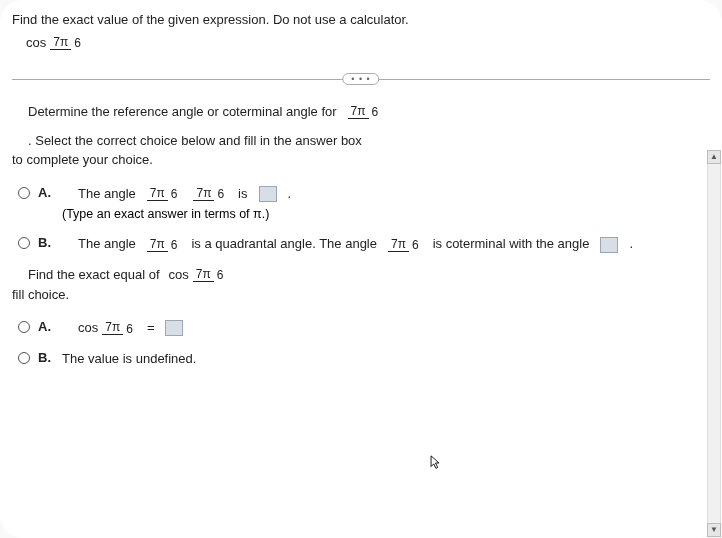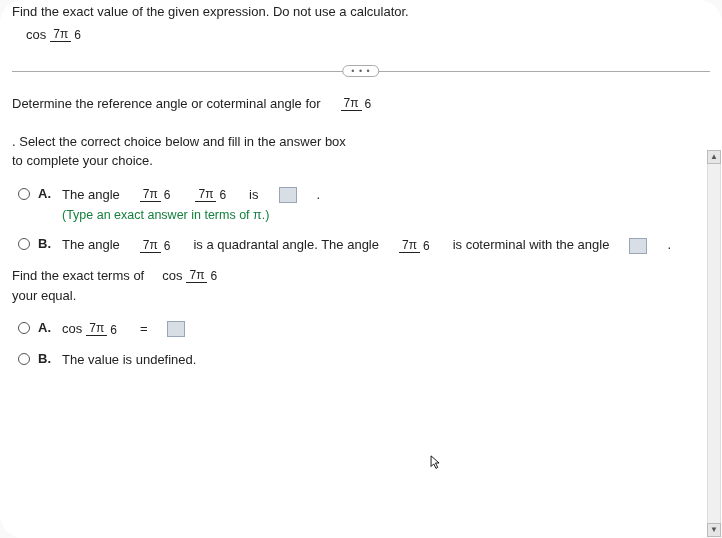--- a/index.html
+++ b/index.html
@@ -7,21 +7,21 @@
       width: 722px;
       height: 538px;
       font-family: Arial, sans-serif;
       font-size: 13px;
       color: #222;
       background: #f9f9f9;
       overflow: hidden;
       position: relative;
     }
     .content {
-      padding: 4px 12px;
+      padding: 12px 12px;
       background: #fff;
       height: 100%;
       border-radius: 23px;
     }
     .instruction {
       margin-bottom: 8px;
       font-size: 13px;
     }
     .expression {
       margin: 8px 0 20px 14px;
@@ -98,21 +98,21 @@
       display: inline-block;
       width: 18px;
       height: 16px;
       background: #d8dee6;
       border: 1px solid #9aa5b5;
       vertical-align: middle;
       margin: 0 2px;
     }
     .hint {
       font-size: 12.5px;
-      color: #15803d;
+      color: #000000;
     }
     .scrollbtn {
       position: absolute;
       right: 1px;
       top: 150px;
       width: 14px;
       height: 14px;
       background: #e6e6e6;
       border: 1px solid #bbb;
       font-size: 8px;
@@ -135,21 +135,21 @@
       border-right: 1px solid #ddd;
     }
     .cursor {
       position: absolute;
       left: 430px;
       top: 455px;
       width: 11px;
       height: 16px;
       pointer-events: none;
     }
-    .inline-row { display: flex; align-items: center; flex-wrap: wrap; gap: 18px; }
+    .inline-row { display: flex; align-items: center; flex-wrap: wrap; gap: 9px; margin-left: 16px; }
     .nowrap { white-space: nowrap; display: inline-flex; align-items: center; gap: 2px; }
   </style>
 </head>
 <body>
 
 <div class="content">
 
   <div class="instruction">Find the exact value of the given expression. Do not use a calculator.</div>
 
   <div class="expression">
@@ -218,30 +218,30 @@
           <span>is coterminal with the angle</span>
           <span class="answer-box"></span>.
         </span>
       </div>
     </div>
 
   </div>
 
   <div class="section">
     <span class="inline-row">
-      <span>Find the exact terms of</span>
+      <span>Find the exact equal of</span>
       <span class="nowrap">
         <span>cos</span>
         <span class="frac">
           <span class="num">7π</span>
           <span class="den">6</span>
         </span>
       </span>
     </span>
-    <div>your equal.</div>
+    <div>fill choice.</div>
   </div>
 
   <div class="choices">
 
     <div class="choice-row">
       <div class="radio"></div>
       <div class="choice-label">A.</div>
       <div class="choice-body">
         <span class="inline-row">
           <span class="nowrap">

